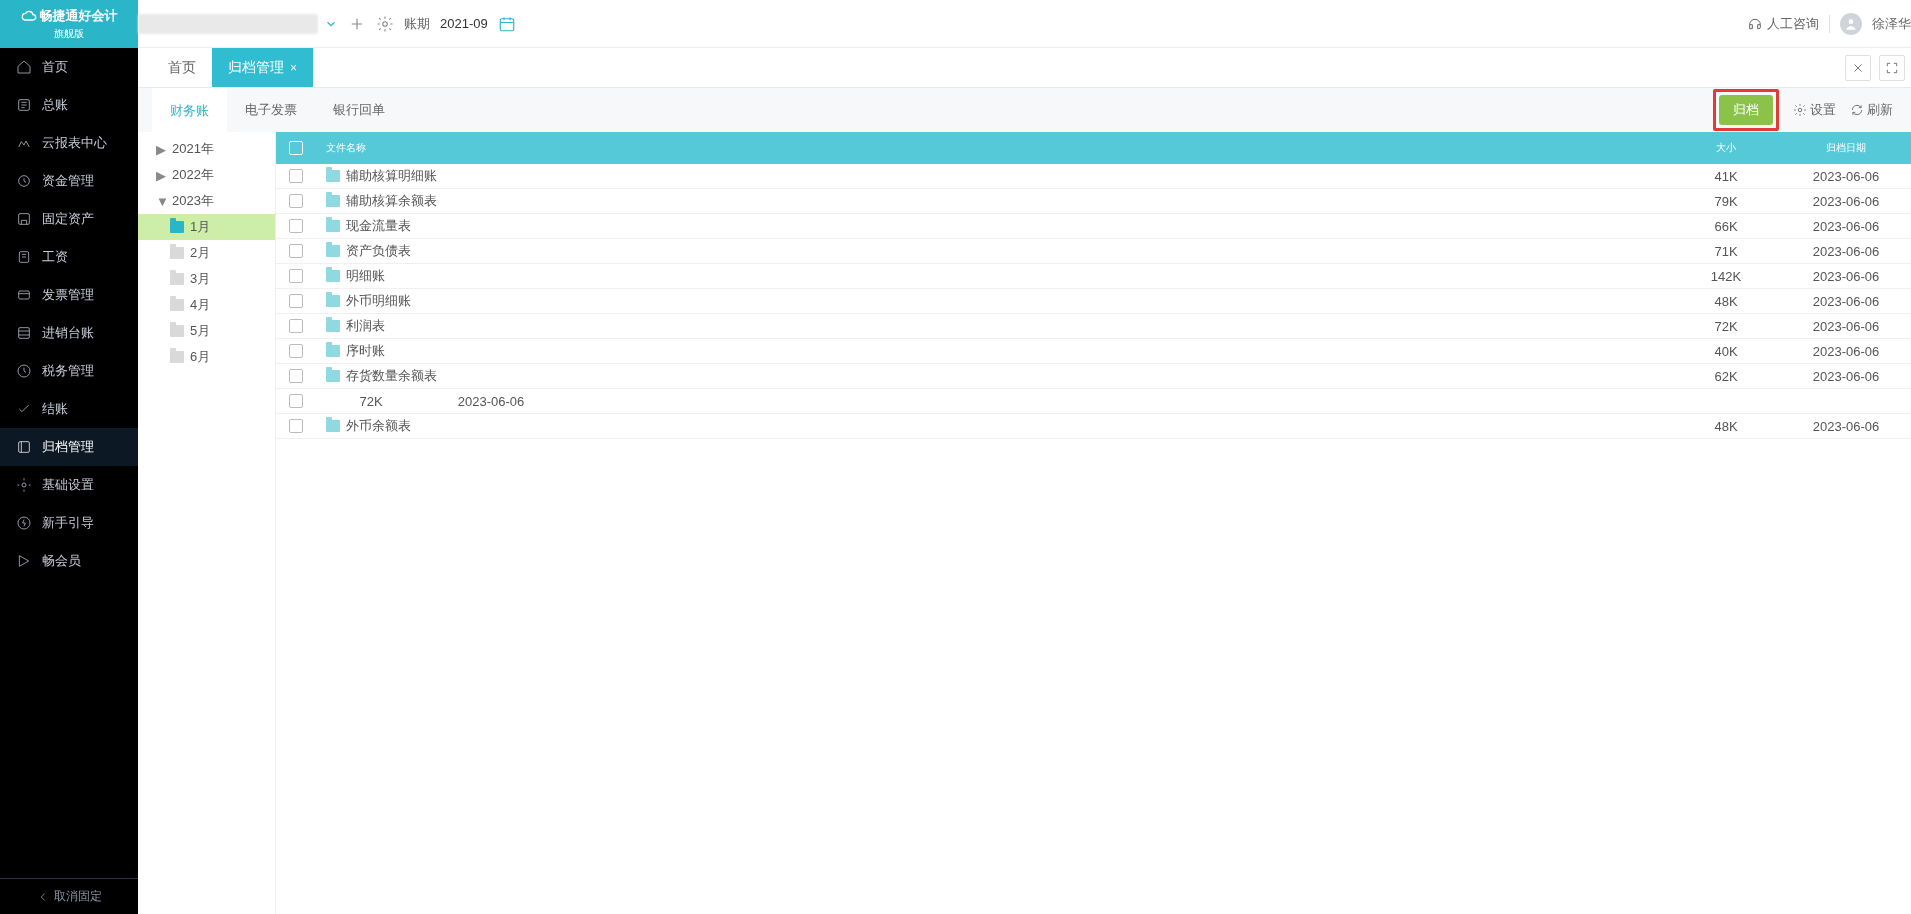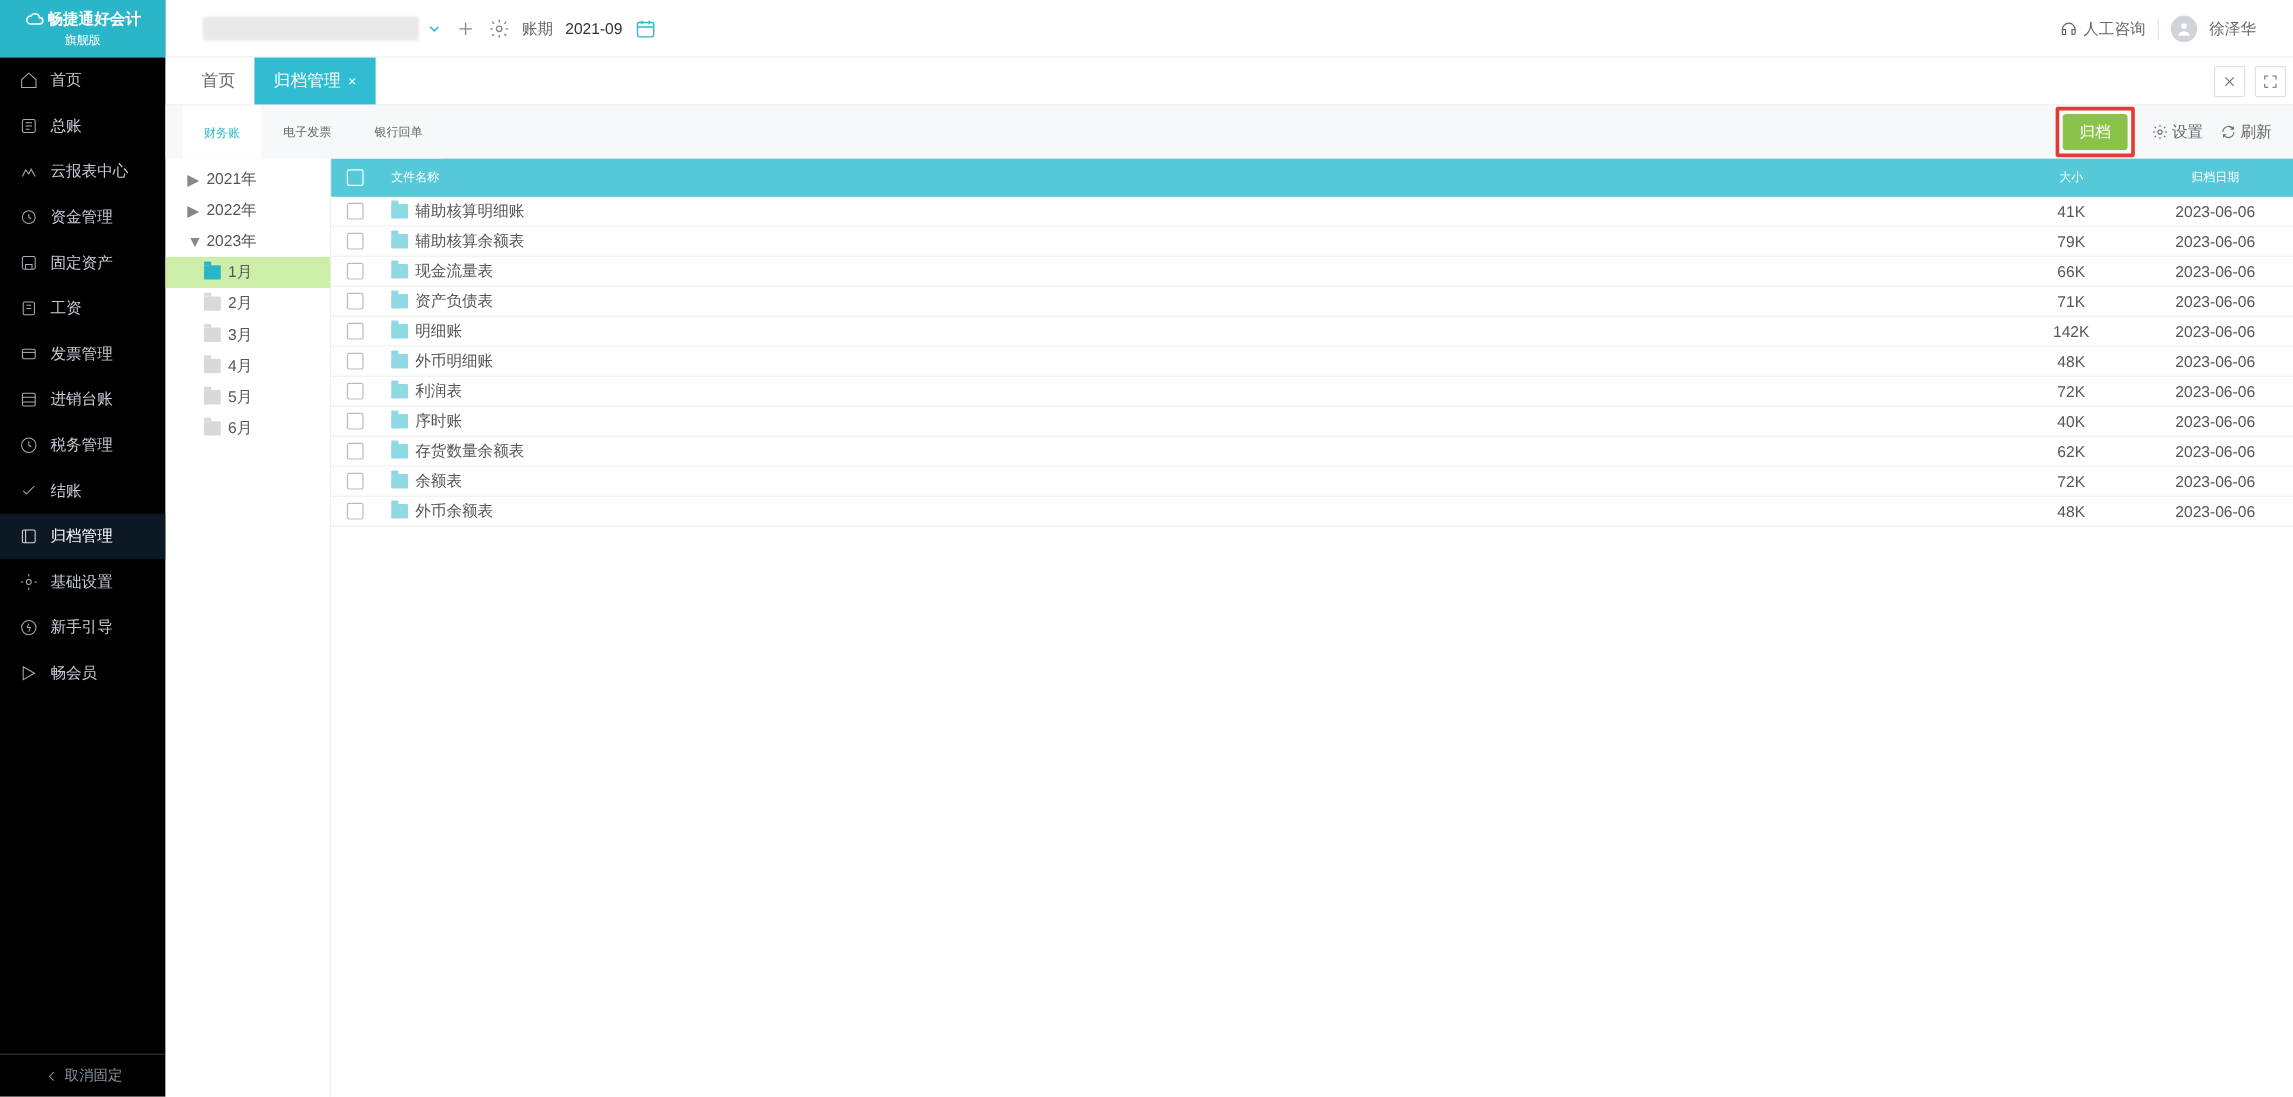--- a/index.html
+++ b/index.html
@@ -17,21 +17,21 @@
 .nav-item { display: flex; align-items: center; height: 38px; padding-left: 16px; gap: 10px; cursor: pointer; font-size: 13px; color:#c5ccd6;}
 .nav-item.active { background: #0d1825; color: #fff; }
 .nav-icon { width: 16px; height: 16px; display:inline-flex; align-items:center; justify-content:center; opacity:0.85;}
 .nav-icon svg { width:16px; height:16px; stroke:#c5ccd6; fill:none; stroke-width:1.3;}
 .nav-item.active .nav-icon svg { stroke:#fff;}
 .sidebar-footer { height: 36px; display:flex; align-items:center; justify-content:center; color:#8a94a3; font-size:12px; gap:4px; border-top:1px solid #2a3545;font-family:Liberation Mono, monospace;}
 .sidebar-footer svg{width:14px;height:14px;stroke:#8a94a3;fill:none;stroke-width:1.5;}
 
 
 .main { flex: 1; display: flex; flex-direction: column; background:#fff;}
-.topbar { height: 48px; display: flex; align-items: center; padding: 0 31px; border-bottom: 1px solid #eee; gap: 10px; }
+.topbar { height: 48px; display: flex; align-items: center; padding: 0 0; border-bottom: 1px solid #eee; gap: 10px; }
 .company-sel { display:flex; align-items:center; gap:6px; color:#888;}
 .company-blur { width:180px; height:20px; background:#e9e9e9; border-radius:2px; filter:blur(1px);}
 .chev-down{width:14px;height:14px;}
 .tb-icon { width:18px; height:18px; color:#888; cursor:pointer;}
 .tb-icon svg{width:18px;height:18px;stroke:#888;fill:none;stroke-width:1.5;}
 .tb-label{color:#666;}
 .tb-date{color:#333;}
 .cal-icon{color:#2bb5c8;}
 .cal-icon svg{stroke:#2bb5c8;}
 .topbar-spacer { flex:1; }
@@ -44,21 +44,21 @@
 .tabsrow { height:40px; display:flex; align-items:stretch; border-bottom:1px solid #eaeaea; padding-left:14px; position:relative;}
 .page-tab{display:flex;align-items:center;padding:0 16px;color:#666;cursor:pointer;font-size:14px;}
 .page-tab.active{background:#30bcd1;color:#fff;}
 .page-tab .x{margin-left:6px;font-size:12px;}
 .tabsrow-right{position:absolute;right:6px;top:0;height:100%;display:flex;align-items:center;gap:8px;}
 .sq-btn{width:26px;height:26px;border:1px solid #e0e0e0;display:flex;align-items:center;justify-content:center;color:#666;cursor:pointer;border-radius:2px;}
 .sq-btn svg{width:14px;height:14px;stroke:#666;fill:none;stroke-width:1.5;}
 
 
 .subtab-row{height:44px;display:flex;align-items:center;background:#f7f8fa;padding-left:14px;position:relative;}
-.subtab{padding:0 18px;height:100%;display:flex;align-items:center;color:#666;cursor:pointer;font-size:10px;background:#f7f8fa;}
+.subtab{padding:0 18px;height:100%;display:flex;align-items:center;color:#666;cursor:pointer;font-size:13px;background:#f7f8fa;}
 .subtab.active{background:#fff;color:#2bb5c8;border-top:2px solid transparent;}
 .subtab-actions{position:absolute;right:18px;top:0;height:100%;display:flex;align-items:center;gap:14px;}
 .archive-btn{background:#8bc34a;color:#fff;border:none;padding:6px 14px;border-radius:3px;cursor:pointer;font-size:13px;}
 .archive-highlight{border:3px solid #e53935;padding:3px;display:flex;align-items:center;border-radius:2px;}
 .txt-action{display:flex;align-items:center;gap:3px;color:#666;cursor:pointer;font-size:13px;}
 .txt-action svg{width:14px;height:14px;stroke:#666;fill:none;stroke-width:1.5;}
 
 
 .content{display:flex;flex:1;min-height:0;}
 .tree-col{width:138px;border-right:1px solid #eee;padding-top:4px;}
@@ -471,24 +471,20 @@
                 <span class="folder-ico"></span>
                 <span>存货数量余额表</span>
               </div>
               <div class="td col-size">62K</div>
               <div class="td col-date">2023-06-06</div>
             </div>
             <div class="trow">
               <div class="td col-chk">
                 <div class="chkbox"></div>
               </div>
-              <div class="td col-name">
-                <span class="folder-ico"></span>
-                <span>余额表</span>
-              </div>
               <div class="td col-size">72K</div>
               <div class="td col-date">2023-06-06</div>
             </div>
             <div class="trow">
               <div class="td col-chk">
                 <div class="chkbox"></div>
               </div>
               <div class="td col-name">
                 <span class="folder-ico"></span>
                 <span>外币余额表</span>

